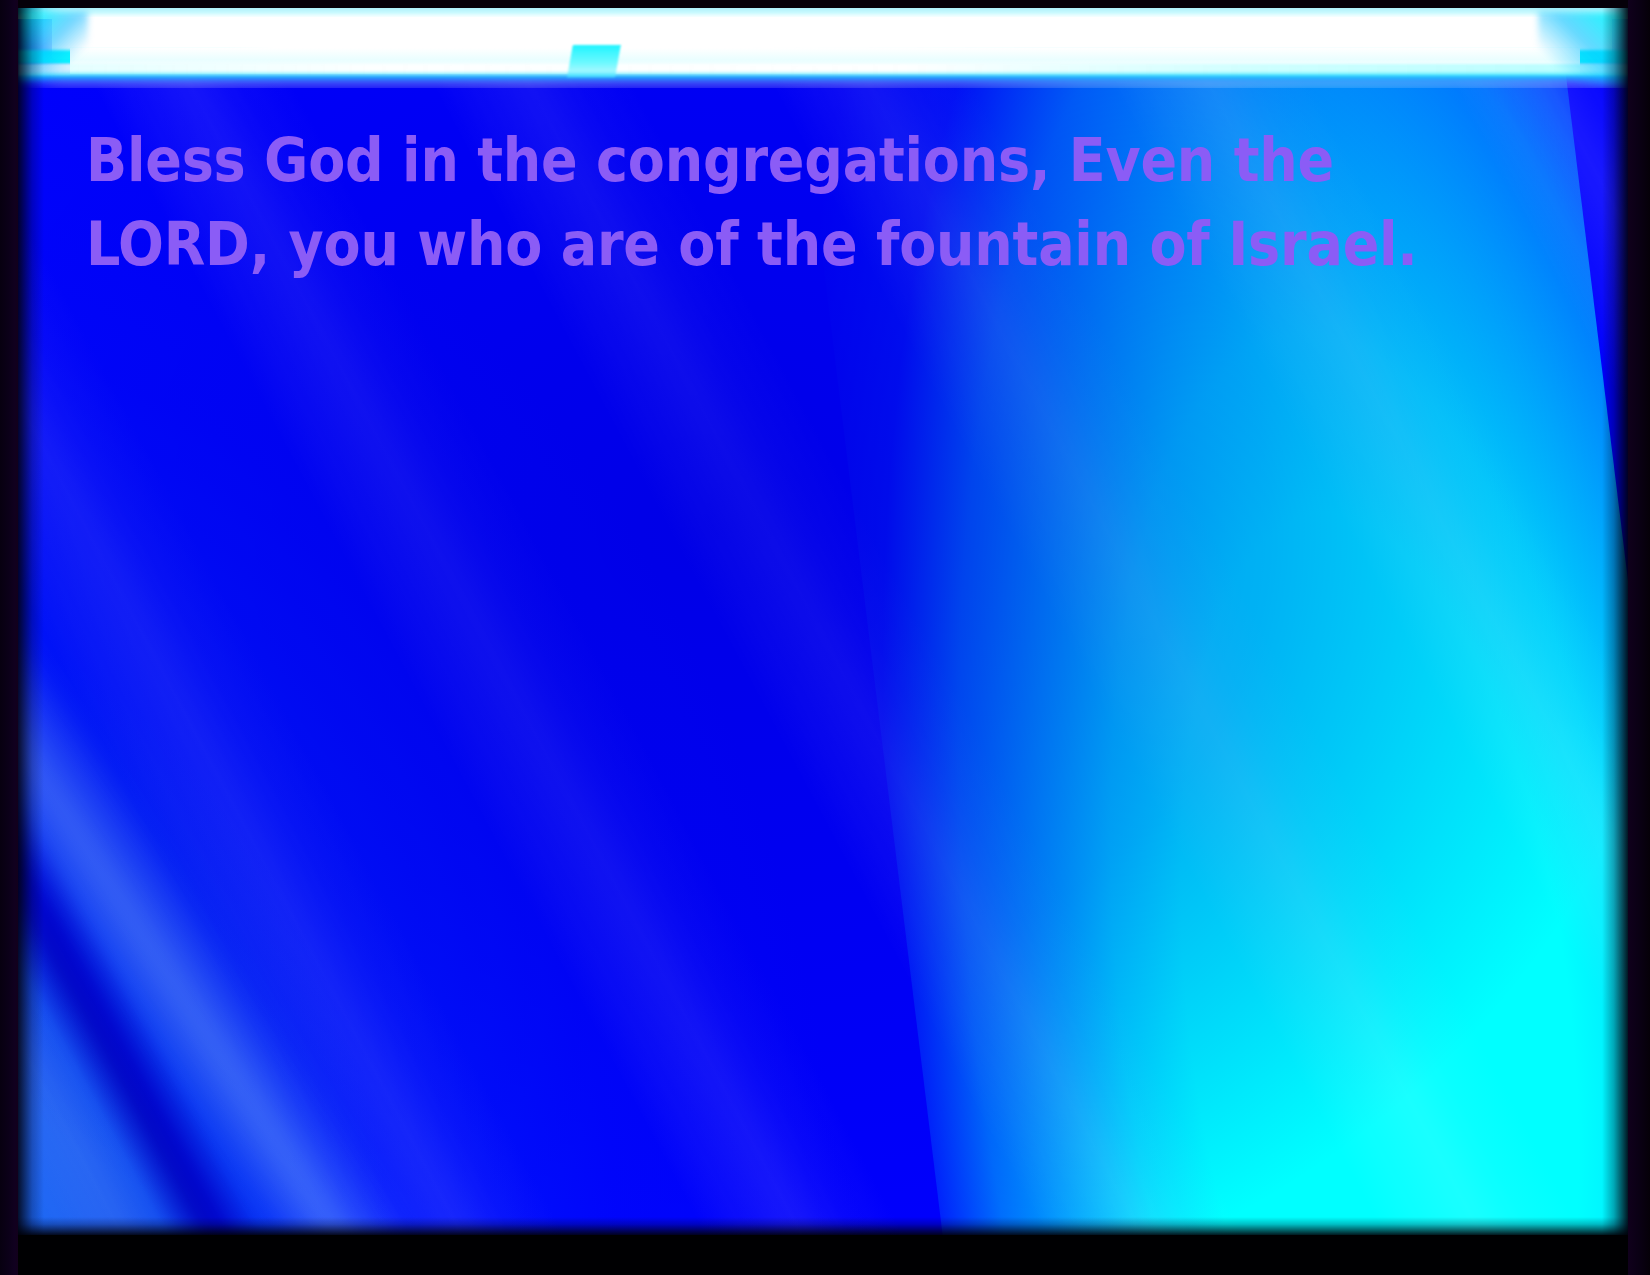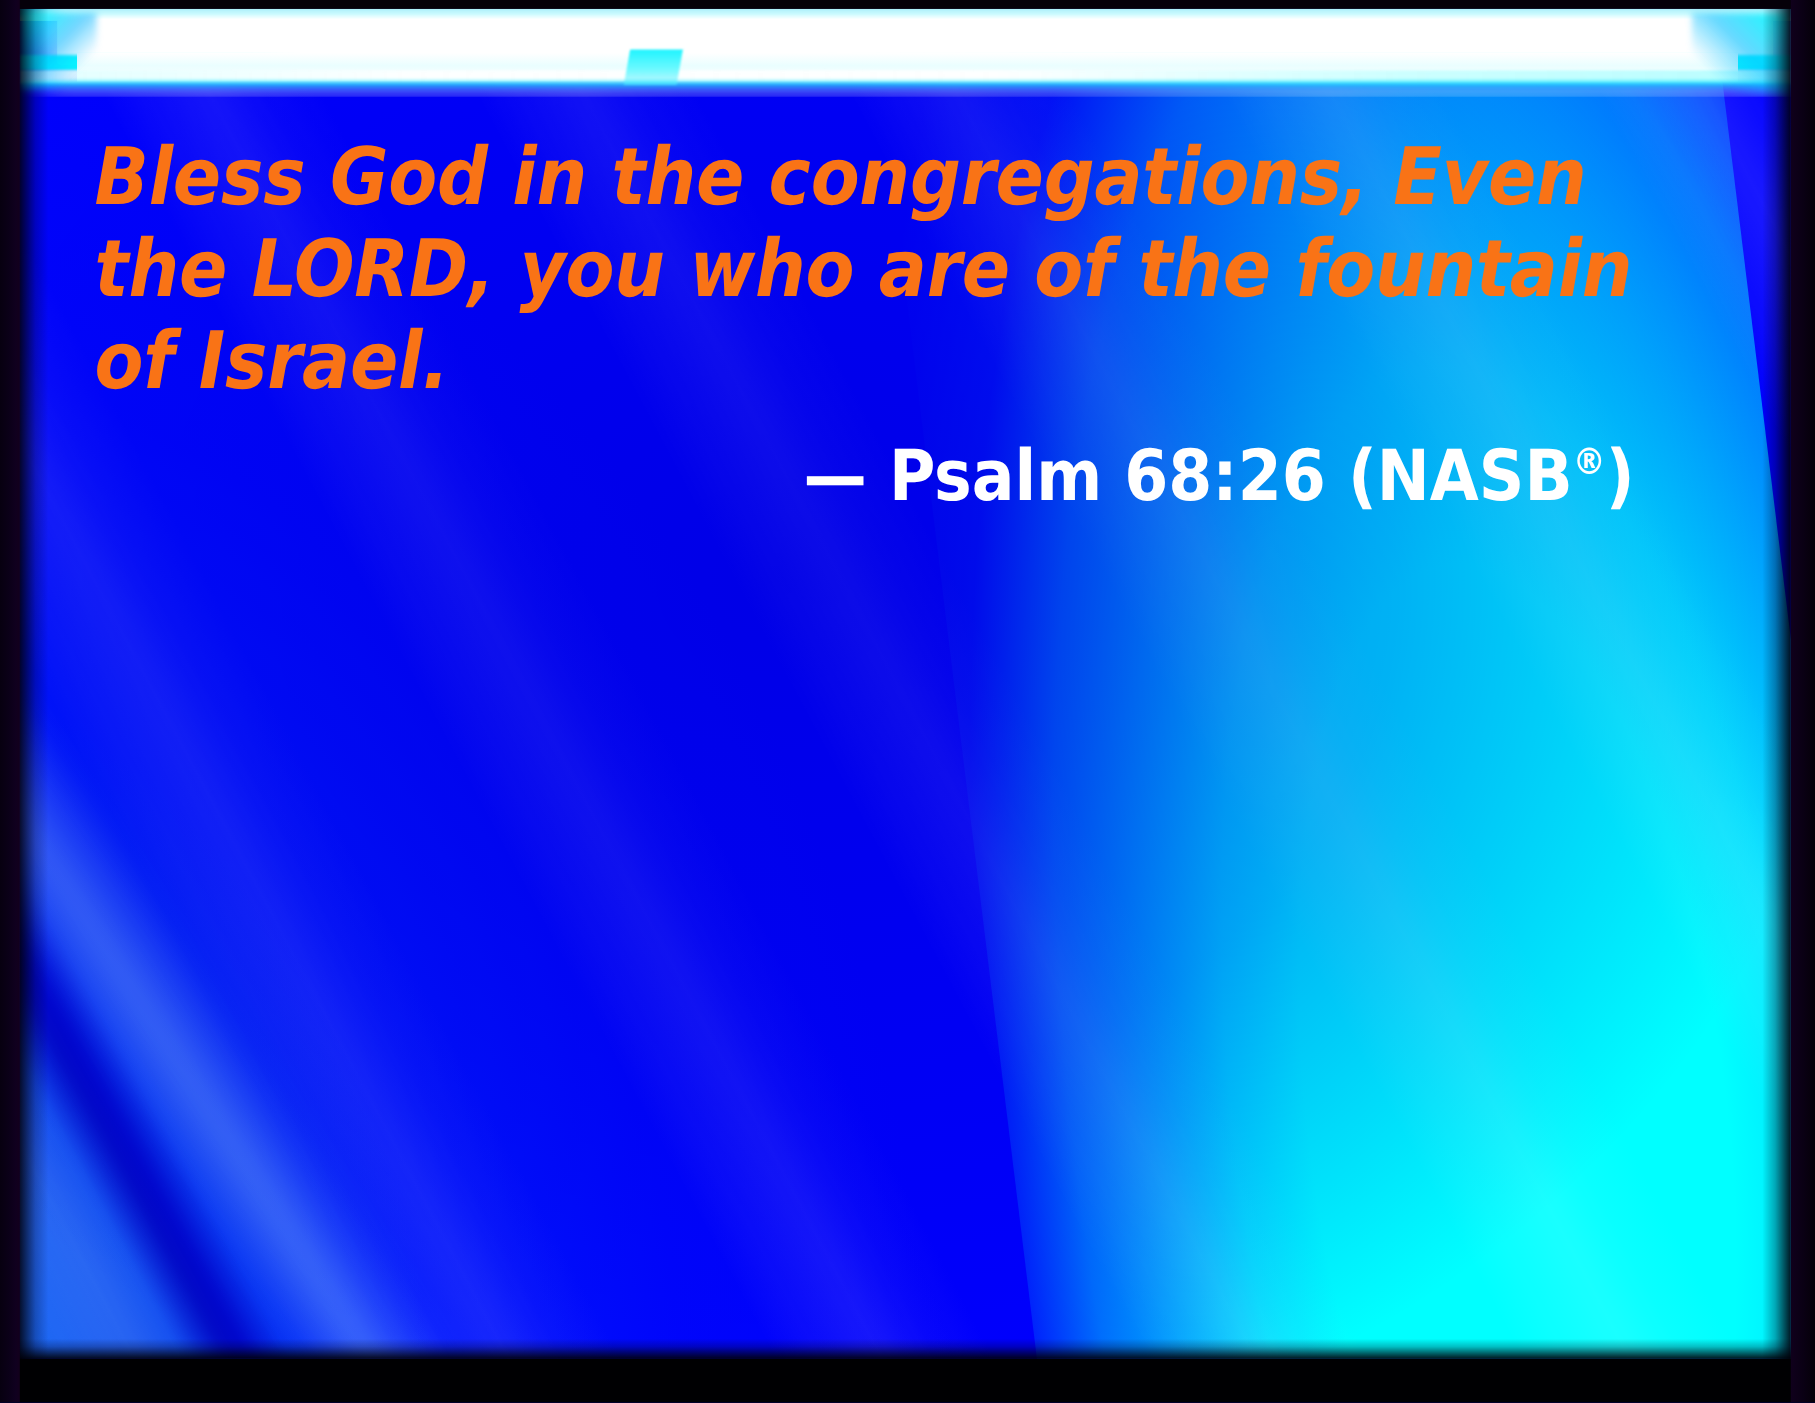--- a/index.html
+++ b/index.html
@@ -222,28 +222,27 @@
   
   .verse-block {
     position: absolute;
     left: 86px;
     top: 118px;
     width: 1420px;
     z-index: 30;
   }
   .verse-text {
     margin: 0;
-    color: #f97316;
+    color: #8b5cf6;
     font-family: "DejaVu Sans Condensed", "DejaVu Sans", "Liberation Sans Narrow", "Liberation Sans", sans-serif;
     font-weight: bold;
-    font-size: 72px;
+    font-size: 60px;
     line-height: 84px;
     letter-spacing: -0.2px;
     font-stretch: condensed;
-    font-style: italic;
   }
   .verse-ref {
     margin: 0;
     margin-top: 14px;
     padding-right: 20px;
     text-align: right;
     color: #ffffff;
     font-family: "DejaVu Sans Condensed", "DejaVu Sans", "Liberation Sans Narrow", "Liberation Sans", sans-serif;
     font-weight: bold;
     font-size: 64px;
@@ -278,21 +277,20 @@
     <div class="tb-white2"></div>
     <div class="tb-cyanstripe2"></div>
     <div class="tb-notch"></div>
     <div class="tb-edge"></div>
     <div class="tb-corner-l"></div>
     <div class="tb-corner-r"></div>
   </div>
 
   <div class="verse-block">
     <p class="verse-text">Bless God in the congregations, Even the LORD, you who are of the fountain of Israel.</p>
-    <p class="verse-ref"><span>—</span><span> </span><span>Psalm</span><span> </span><span>68:26</span><span> </span><span>(NASB</span><span class="reg">®</span><span>)</span></p>
   </div>
 
   <div class="frame-left-soft"></div>
   <div class="frame-right-soft"></div>
   <div class="frame-bottom-soft"></div>
   <div class="frame-top"></div>
   <div class="frame-bottom"></div>
   <div class="frame-left"></div>
   <div class="frame-right"></div>
 

